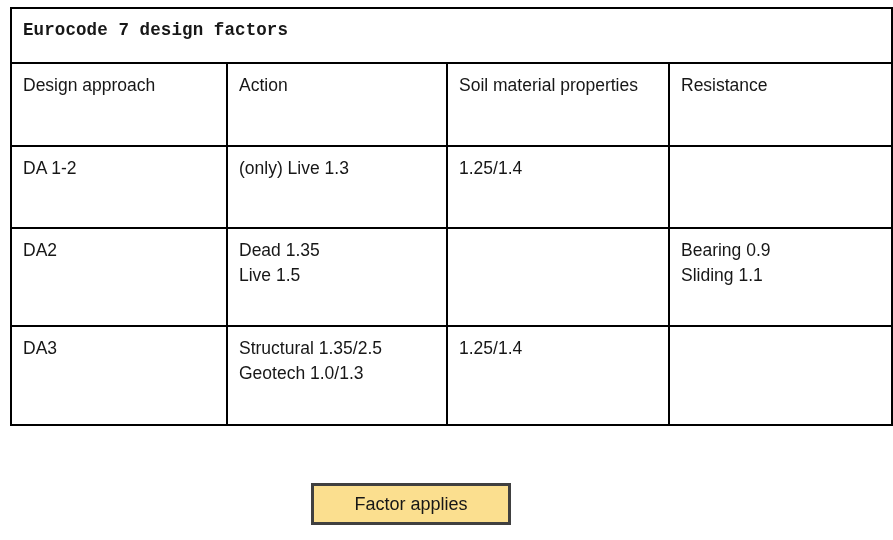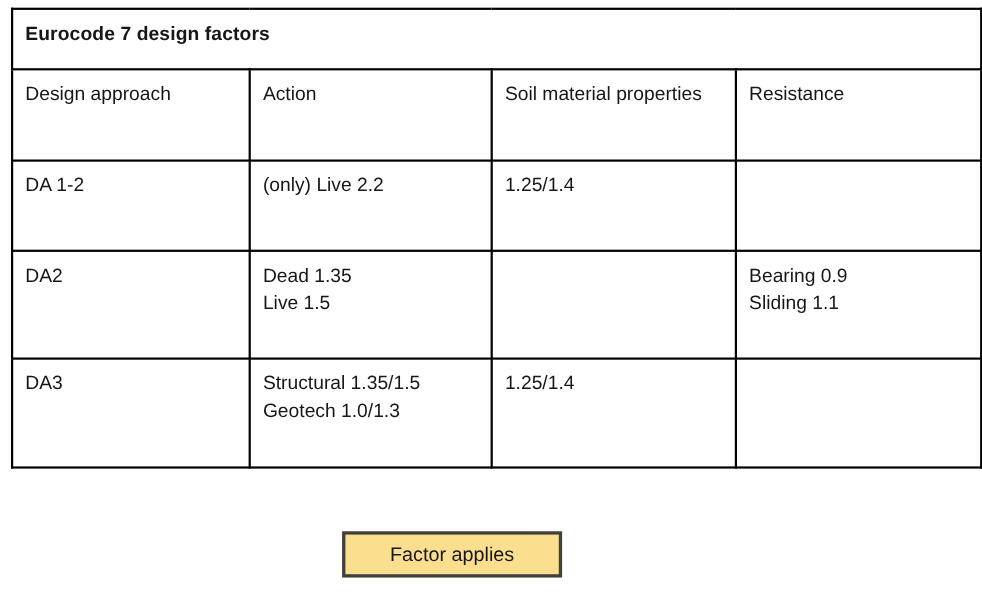--- a/index.html
+++ b/index.html
@@ -38,20 +38,21 @@
   .c-res{width:223px;}
 
   td.title-cell{
     background:#d9e1f2;
     font-size:23px;
     font-weight:bold;
     letter-spacing:0.1px;
     padding:10px 12px 8px 12px;
     vertical-align:middle;
     height:41px;
+    font-family:Liberation Mono, monospace;
   }
   td.head{
     background:#d9e1f2;
     height:64px;
   }
   td.blue{background:#d9e1f2;}
   td.yellow{background:#fbdf8f;}
   td.white{background:#ffffff;}
 
   tr.r1{height:72px;}
@@ -94,21 +95,21 @@
         <td class="head blue">Design approach</td>
         <td class="head blue">Action</td>
         <td class="head blue">Soil material properties</td>
         <td class="head blue">Resistance</td>
       </tr>
 
 
       <tr class="r2">
         <td class="blue">DA 1-2</td>
         <td class="white">
-          <span class="cell-line">(only) Live 2.2</span>
+          <span class="cell-line">(only) Live 1.3</span>
         </td>
         <td class="yellow">
           <span class="cell-line">1.25/1.4</span>
         </td>
         <td class="white"></td>
       </tr>
 
       <tr class="r3">
         <td class="blue">DA2</td>
         <td class="yellow">
@@ -118,21 +119,21 @@
         <td class="white"></td>
         <td class="yellow">
           <span class="cell-line">Bearing 0.9</span>
           <span class="cell-line">Sliding 1.1</span>
         </td>
       </tr>
 
       <tr class="r4">
         <td class="blue">DA3</td>
         <td class="yellow">
-          <span class="cell-line">Structural 1.35/1.5</span>
+          <span class="cell-line">Structural 1.35/2.5</span>
           <span class="cell-line">Geotech 1.0/1.3</span>
         </td>
         <td class="yellow">
           <span class="cell-line">1.25/1.4</span>
         </td>
         <td class="white"></td>
       </tr>
     </tbody>
   </table>
 </div>

